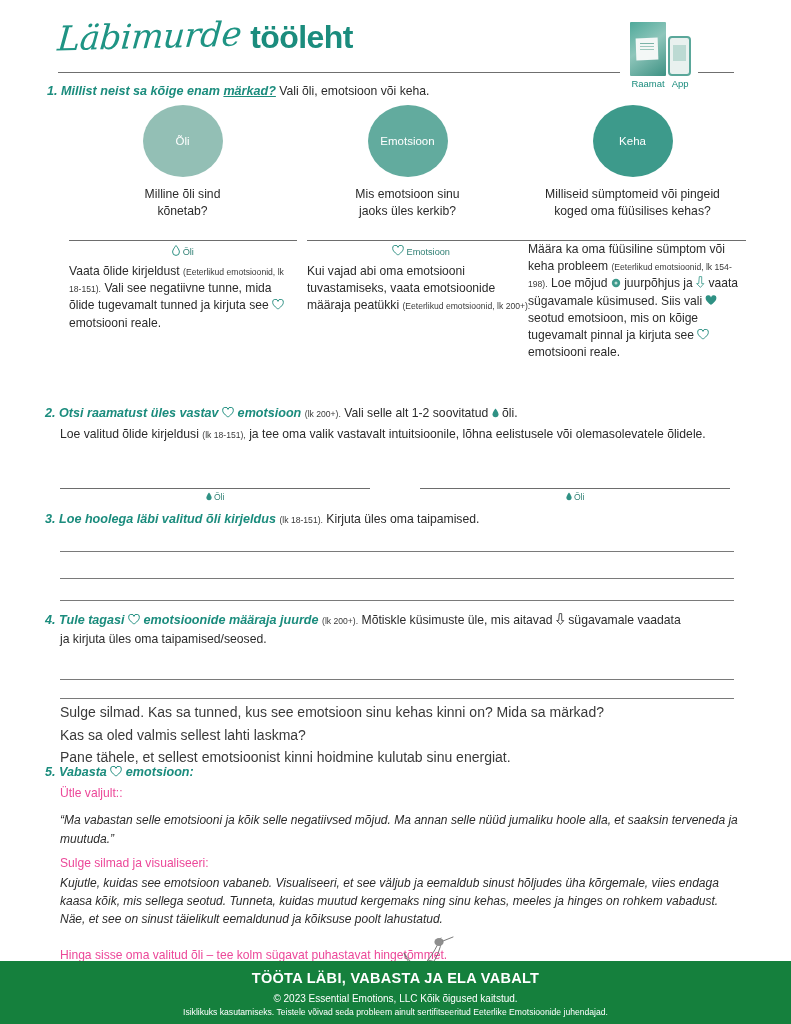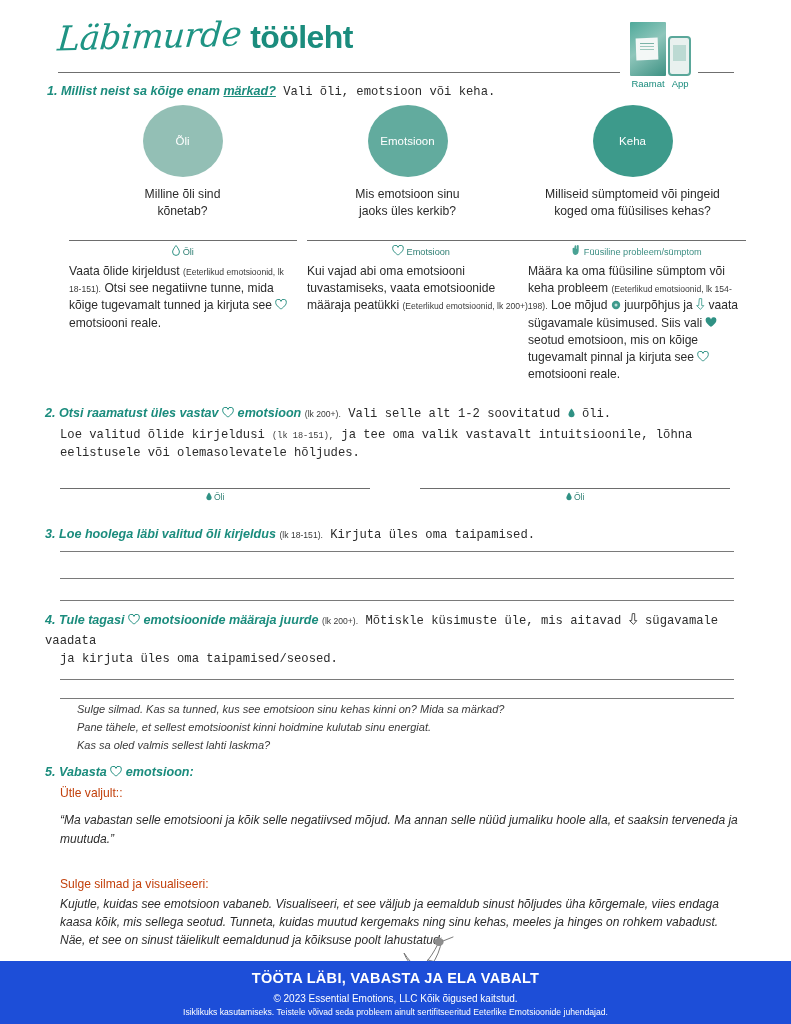--- a/index.html
+++ b/index.html
@@ -126,21 +126,20 @@
     color: #1b8c7d;
     line-height: 1.45;
   }
   .q-head .num { font-style: italic; }
   .q-head .underline { text-decoration: underline; }
   .body-txt {
     font-size: 12.2px;
     font-weight: normal;
     font-style: normal;
     color: #2b2b2b;
-    font-family: Liberation Mono, monospace;
   }
   .ref {
     font-size: 8.6px;
     color: #3a3a3a;
     font-style: normal;
     font-weight: normal;
   }
 
   
   .ico { display: inline-block; vertical-align: -1px; }
@@ -212,45 +211,44 @@
   .dual-item .dl-rule { height: 1px; background: #6d6d6d; }
   .dual-item .dl-cap {
     text-align: center;
     font-size: 8.6px;
     color: #2f7f73;
     padding-top: 3px;
   }
 
   .italic-block {
     position: absolute;
-    left: 77px;
-    font-style: italic;
-    font-size: 11px;
+    left: 60px;
+    font-size: 14px;
     line-height: 1.62;
     color: #3a3a3a;
   }
 
   .plain-line {
     font-size: 12.1px;
     line-height: 1.5;
-    color: #c2410c;
+    color: #ec4899;
   }
   .ital-para {
     font-style: italic;
     font-size: 12.0px;
     line-height: 1.52;
     color: #2b2b2b;
   }
 
   
   .footer {
     position: absolute;
     left: 0; bottom: 0;
     width: 791px; height: 63px;
-    background: #1d4ed8;
+    background: #15803d;
     color: #ffffff;
     text-align: center;
     padding-top: 9px;
   }
   .footer-title {
     font-size: 14.5px;
     font-weight: bold;
     letter-spacing: 0.3px;
   }
   .footer-sub1 { font-size: 10px; margin-top: 7px; }
@@ -331,47 +329,41 @@
 
     <div class="cblock b1">
       <div class="cblock-rule"></div>
       <div class="cblock-label">
         <span class="ico"><svg width="8" height="11" viewBox="0 0 8 11">
               <path d="M4 0.5 C4 0.5 0.6 4.6 0.6 7 A3.4 3.4 0 0 0 7.4 7 C7.4 4.6 4 0.5 4 0.5 Z" fill="none" stroke="#2f9184" stroke-width="1"></path>
             </svg></span>
         <span>Õli</span>
       </div>
       <div class="cblock-body">
-        <span>Vaata õlide kirjeldust </span><span class="ref">(Eeterlikud emotsioonid, lk 18-151).</span><span> Otsi see negatiivne tunne, mida kõige tugevamalt tunned ja kirjuta see </span><span class="ico"><svg width="12" height="11" viewBox="0 0 12 11">
+        <span>Vaata õlide kirjeldust </span><span class="ref">(Eeterlikud emotsioonid, lk 18-151).</span><span> Vali see negatiivne tunne, mida õlide tugevamalt tunned ja kirjuta see </span><span class="ico"><svg width="12" height="11" viewBox="0 0 12 11">
               <path d="M6 10 C6 10 0.7 6.6 0.7 3.6 A2.6 2.6 0 0 1 6 2.4 A2.6 2.6 0 0 1 11.3 3.6 C11.3 6.6 6 10 6 10 Z" fill="none" stroke="#2f9184" stroke-width="1"></path>
             </svg></span><span> emotsiooni reale.</span>
       </div>
     </div>
 
     <div class="cblock b2">
       <div class="cblock-rule"></div>
       <div class="cblock-label">
         <span class="ico"><svg width="12" height="11" viewBox="0 0 12 11">
               <path d="M6 10 C6 10 0.7 6.6 0.7 3.6 A2.6 2.6 0 0 1 6 2.4 A2.6 2.6 0 0 1 11.3 3.6 C11.3 6.6 6 10 6 10 Z" fill="none" stroke="#2f9184" stroke-width="1"></path>
             </svg></span>
         <span>Emotsioon</span>
       </div>
       <div class="cblock-body">
         <span>Kui vajad abi oma emotsiooni tuvastamiseks, vaata emotsioonide määraja peatükki </span><span class="ref">(Eeterlikud emotsioonid, lk 200+).</span>
       </div>
     </div>
 
     <div class="cblock b3">
       <div class="cblock-rule"></div>
-      <div class="cblock-label">
-        <span class="ico"><svg width="9" height="11" viewBox="0 0 9 11">
-              <path d="M2.6 1.2 a0.9 0.9 0 1 1 1.8 0 v2.6 h0.5 V1.0 a0.9 0.9 0 1 1 1.8 0 v4.6 c0 2.6 -1.3 4.3 -3.1 4.3 S0.6 8.4 0.6 6.2 V3.6 a0.8 0.8 0 1 1 1.6 0 z" fill="#49a294"></path>
-            </svg></span>
-        <span>Füüsiline probleem/sümptom</span>
-      </div>
       <div class="cblock-body">
         <span>Määra ka oma füüsiline sümptom või keha probleem </span><span class="ref">(Eeterlikud emotsioonid, lk 154-198).</span><span> Loe mõjud </span><span class="ico"><svg width="10" height="10" viewBox="0 0 10 10">
               <circle cx="5" cy="5" r="4.2" fill="#3e9a8c"></circle>
               <circle cx="5" cy="5" r="1.5" fill="#bfe0d9"></circle>
             </svg></span><span> juurpõhjus ja </span><span class="ico"><svg width="9" height="12" viewBox="0 0 9 12">
               <path d="M3.3 0.6 h2.4 v7 h2.1 L4.5 11.4 L0.6 7.6 h2.1 z" fill="none" stroke="#49a294" stroke-width="0.9"></path>
             </svg></span><span> vaata sügavamale küsimused. Siis vali </span><span class="ico"><svg width="12" height="11" viewBox="0 0 12 11">
               <path d="M6 10 C6 10 0.7 6.6 0.7 3.6 A2.6 2.6 0 0 1 6 2.4 A2.6 2.6 0 0 1 11.3 3.6 C11.3 6.6 6 10 6 10 Z" fill="#2f9184"></path>
             </svg></span><span> seotud emotsioon, mis on kõige tugevamalt pinnal ja kirjuta see </span><span class="ico"><svg width="12" height="11" viewBox="0 0 12 11">
               <path d="M6 10 C6 10 0.7 6.6 0.7 3.6 A2.6 2.6 0 0 1 6 2.4 A2.6 2.6 0 0 1 11.3 3.6 C11.3 6.6 6 10 6 10 Z" fill="none" stroke="#2f9184" stroke-width="1"></path>
@@ -383,21 +375,21 @@
   <div class="sec" style="top:404px">
     <div class="q-head">
       <span>2.</span>
       <span>Otsi raamatust üles vastav </span><span class="ico"><svg width="12" height="11" viewBox="0 0 12 11">
             <path d="M6 10 C6 10 0.7 6.6 0.7 3.6 A2.6 2.6 0 0 1 6 2.4 A2.6 2.6 0 0 1 11.3 3.6 C11.3 6.6 6 10 6 10 Z" fill="none" stroke="#1b8c7d" stroke-width="1"></path>
           </svg></span><span> emotsioon</span> <span class="ref">(lk 200+).</span><span class="body-txt"> Vali selle alt 1-2 soovitatud </span><span class="ico"><svg width="7" height="10" viewBox="0 0 7 10">
             <path d="M3.5 0.4 C3.5 0.4 0.5 4.1 0.5 6.3 A3 3 0 0 0 6.5 6.3 C6.5 4.1 3.5 0.4 3.5 0.4 Z" fill="#2f9184"></path>
           </svg></span><span class="body-txt"> õli.</span>
     </div>
     <div class="sec-body body-txt" style="line-height:1.5;margin-top:2px">
-      <span>Loe valitud õlide kirjeldusi </span><span class="ref">(lk 18-151),</span><span> ja tee oma valik vastavalt intuitsioonile, lõhna eelistusele või olemasolevatele hõljudes.</span>
+      <span>Loe valitud õlide kirjeldusi </span><span class="ref">(lk 18-151),</span><span> ja tee oma valik vastavalt intuitsioonile, lõhna eelistusele või olemasolevatele õlidele.</span>
     </div>
   </div>
 
   <div class="dualline" style="top:488px">
     <div class="dual-item" style="left:15px">
       <div class="dl-rule"></div>
       <div class="dl-cap">
         <span class="ico"><svg width="6" height="9" viewBox="0 0 6 9">
               <path d="M3 0.4 C3 0.4 0.4 3.6 0.4 5.6 A2.6 2.6 0 0 0 5.6 5.6 C5.6 3.6 3 0.4 3 0.4 Z" fill="#2f9184"></path>
             </svg></span>
@@ -408,21 +400,21 @@
       <div class="dl-rule"></div>
       <div class="dl-cap">
         <span class="ico"><svg width="6" height="9" viewBox="0 0 6 9">
               <path d="M3 0.4 C3 0.4 0.4 3.6 0.4 5.6 A2.6 2.6 0 0 0 5.6 5.6 C5.6 3.6 3 0.4 3 0.4 Z" fill="#2f9184"></path>
             </svg></span>
         <span>Õli</span>
       </div>
     </div>
   </div>
 
-  <div class="sec" style="top:525px">
+  <div class="sec" style="top:510px">
     <div class="q-head">
       <span>3.</span>
       <span>Loe hoolega läbi valitud õli kirjeldus</span> <span class="ref">(lk 18-151).</span><span class="body-txt"> Kirjuta üles oma taipamised.</span>
     </div>
   </div>
   <div class="sec" style="top:551px">
     <div class="wline"></div>
   </div>
   <div class="sec" style="top:578px">
     <div class="wline"></div>
@@ -444,36 +436,36 @@
   </div>
   <div class="sec" style="top:679px">
     <div class="wline"></div>
   </div>
   <div class="sec" style="top:698px">
     <div class="wline"></div>
   </div>
 
   <div class="italic-block" style="top:701px; width:660px">
     <div>Sulge silmad. Kas sa tunned, kus see emotsioon sinu kehas kinni on? Mida sa märkad?</div>
+    <div>Kas sa oled valmis sellest lahti laskma?</div>
     <div>Pane tähele, et sellest emotsioonist kinni hoidmine kulutab sinu energiat.</div>
-    <div>Kas sa oled valmis sellest lahti laskma?</div>
   </div>
 
   <div class="sec" style="top:763px">
     <div class="q-head">
       <span>5.</span>
       <span>Vabasta </span><span class="ico"><svg width="12" height="11" viewBox="0 0 12 11">
             <path d="M6 10 C6 10 0.7 6.6 0.7 3.6 A2.6 2.6 0 0 1 6 2.4 A2.6 2.6 0 0 1 11.3 3.6 C11.3 6.6 6 10 6 10 Z" fill="none" stroke="#1b8c7d" stroke-width="1"></path>
           </svg></span><span> emotsioon:</span>
     </div>
     <div class="sec-body" style="margin-top:3px">
       <div class="plain-line">Ütle valjult::</div>
       <div class="ital-para" style="margin-top:9px">“Ma vabastan selle emotsiooni ja kõik selle negatiivsed mõjud. Ma annan selle nüüd jumaliku hoole alla, et saaksin terveneda ja muutuda.”</div>
     </div>
-    <div class="sec-body" style="margin-top:27px">
+    <div class="sec-body" style="margin-top:6px">
       <div class="plain-line">Sulge silmad ja visualiseeri:</div>
       <div class="ital-para" style="margin-top:2px">Kujutle, kuidas see emotsioon vabaneb. Visualiseeri, et see väljub ja eemaldub sinust hõljudes üha kõrgemale, viies endaga kaasa kõik, mis sellega seotud. Tunneta, kuidas muutud kergemaks ning sinu kehas, meeles ja hinges on rohkem vabadust. Näe, et see on sinust täielikult eemaldunud ja kõiksuse poolt lahustatud.</div>
     </div>
     <div class="sec-body plain-line" style="margin-top:17px">Hinga sisse oma valitud õli – tee kolm sügavat puhastavat hingetõmmet.</div>
   </div>
 
   <div class="bird">
     <svg width="76" height="62" viewBox="0 0 76 62">
       <g fill="none" stroke="#6b6b6b" stroke-width="0.9" stroke-linecap="round">
         <path d="M46 8 C42 16 38 24 33 30 C29 35 24 39 19 41"></path>

